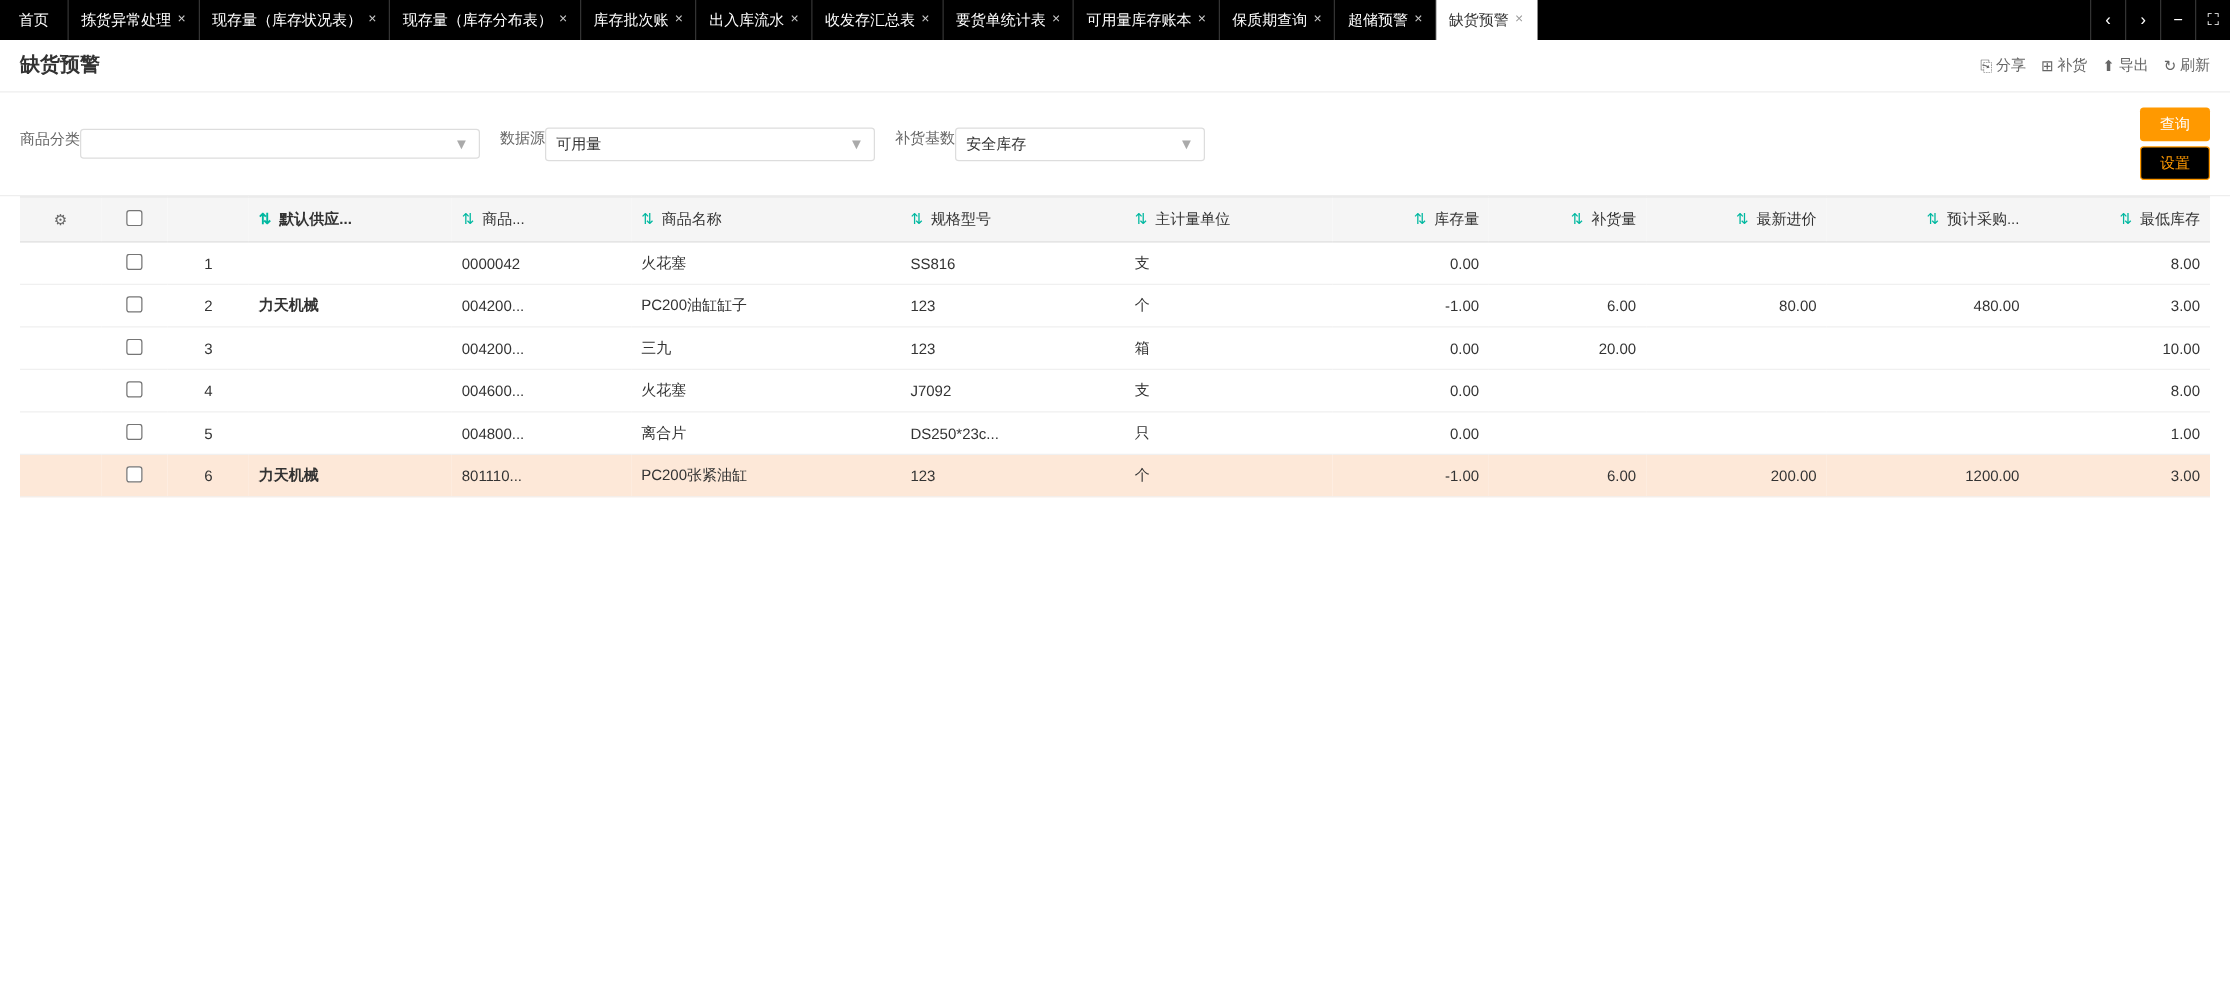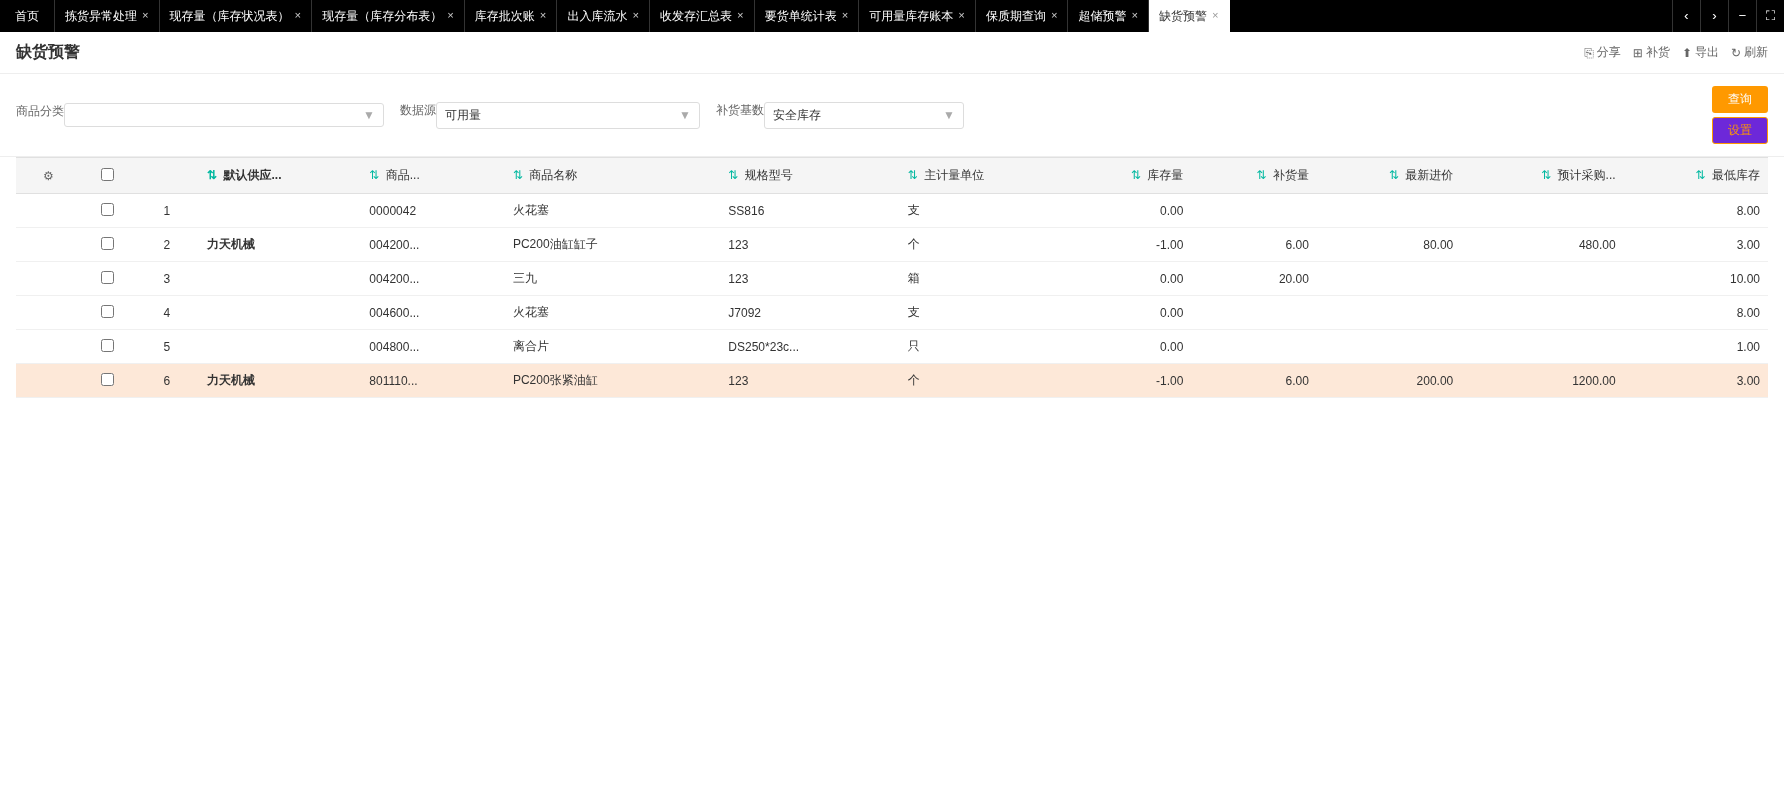--- a/index.html
+++ b/index.html
@@ -139,21 +139,21 @@
     .btn-query {
       background: #f90;
       color: #fff;
       border: none;
       border-radius: 3px;
       padding: 5px 16px;
       cursor: pointer;
       font-size: 12px;
     }
     .btn-settings {
-      background: #6d28d9;
+      background: #000000;
       color: #f90;
       border: 1px solid #f90;
       border-radius: 3px;
       padding: 4px 14px;
       cursor: pointer;
       font-size: 12px;
     }
 
     
     .table-container {

